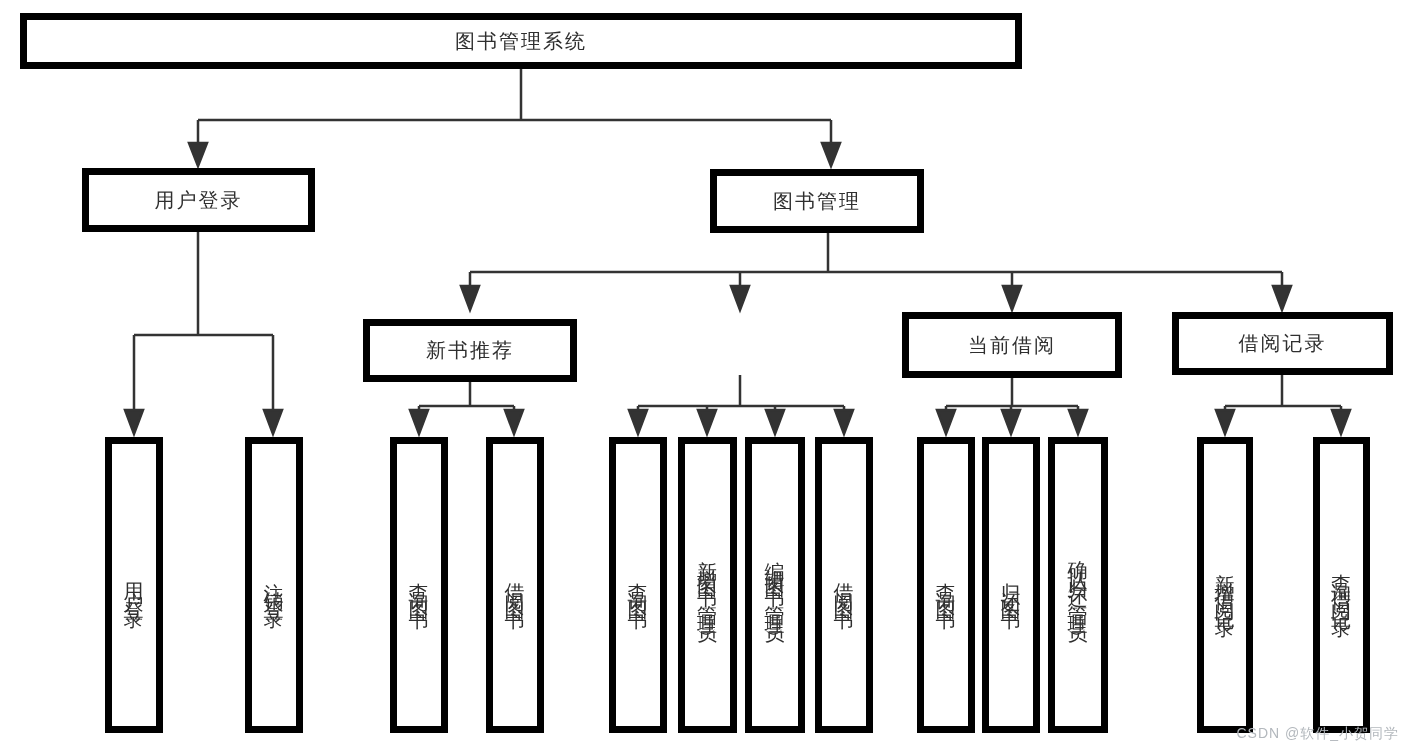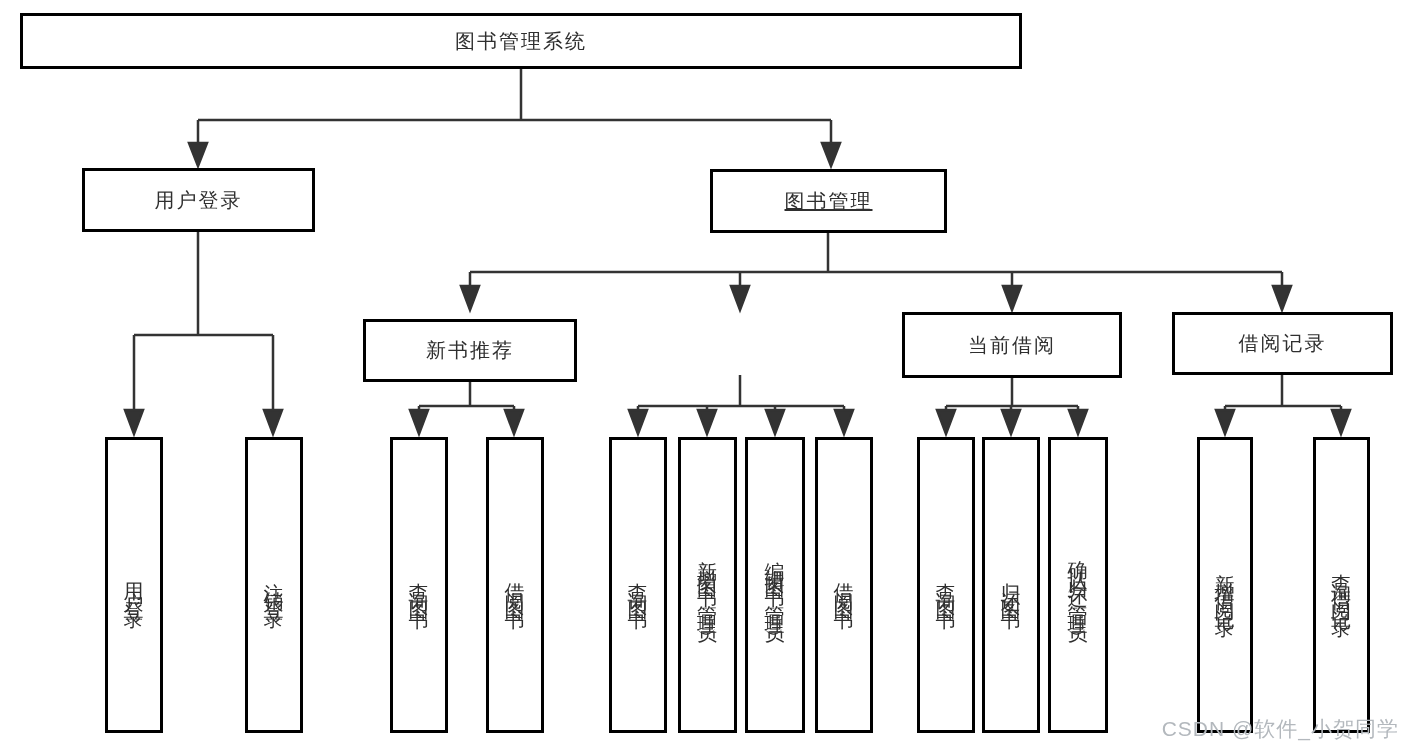--- a/index.html
+++ b/index.html
@@ -9,38 +9,38 @@
     background:#ffffff;
     font-family:"Liberation Sans", sans-serif;
     color:#2f2f2f;
     overflow:hidden;
   }
   .wires{position:absolute;left:0;top:0;width:1405px;height:747px;}
   .node{
     position:absolute;
     box-sizing:border-box;
     background:#ffffff;
-    border:3px solid #000000;
+    border:7px solid #000000;
     display:flex;align-items:center;justify-content:center;
     font-size:20px;
     letter-spacing:2px;
     white-space:nowrap;
     z-index:2;
   }
   .leaf{
     writing-mode:vertical-rl;
     text-orientation:mixed;
     letter-spacing:9px;
     line-height:1;
     white-space:normal;
   }
   .watermark{
     position:absolute;
     right:6px;bottom:4px;
-    font-size:21px;
+    font-size:14px;
     color:#b3b8bd;
     letter-spacing:1px;
     z-index:3;
   }
 </style>
 </head>
 <body>
 
 <div class="canvas">
 
@@ -92,21 +92,21 @@
         <path d="M1282,375 V406 M1225,406 H1341 M1225,406 V411 M1341,406 V411"></path>
         <polygon points="1216,410 1234,410 1225,434"></polygon>
         <polygon points="1332,410 1350,410 1341,434"></polygon>
       </g>
     </g>
   </svg>
 
   <div class="node" style="left:20px;top:13px;width:1002px;height:56px;">图书管理系统</div>
 
   <div class="node" style="left:82px;top:168px;width:233px;height:64px;">用户登录</div>
-  <div class="node" style="left:710px;top:169px;width:237px;height:64px;text-decoration:underline;">图书管理</div>
+  <div class="node" style="left:710px;top:169px;width:214px;height:64px;">图书管理</div>
 
   <div class="node" style="left:363px;top:312px;width:214px;height:63px;margin-top:7px;">新书推荐</div>
   <div class="node" style="left:902px;top:312px;width:220px;height:66px;">当前借阅</div>
   <div class="node" style="left:1172px;top:312px;width:221px;height:63px;">借阅记录</div>
 
   <div class="node leaf" style="left:105px;top:437px;width:58px;height:296px;">用户登录</div>
   <div class="node leaf" style="left:245px;top:437px;width:58px;height:296px;">注销登录</div>
 
   <div class="node leaf" style="left:390px;top:437px;width:58px;height:296px;">查询图书</div>
   <div class="node leaf" style="left:486px;top:437px;width:58px;height:296px;">借阅图书</div>

